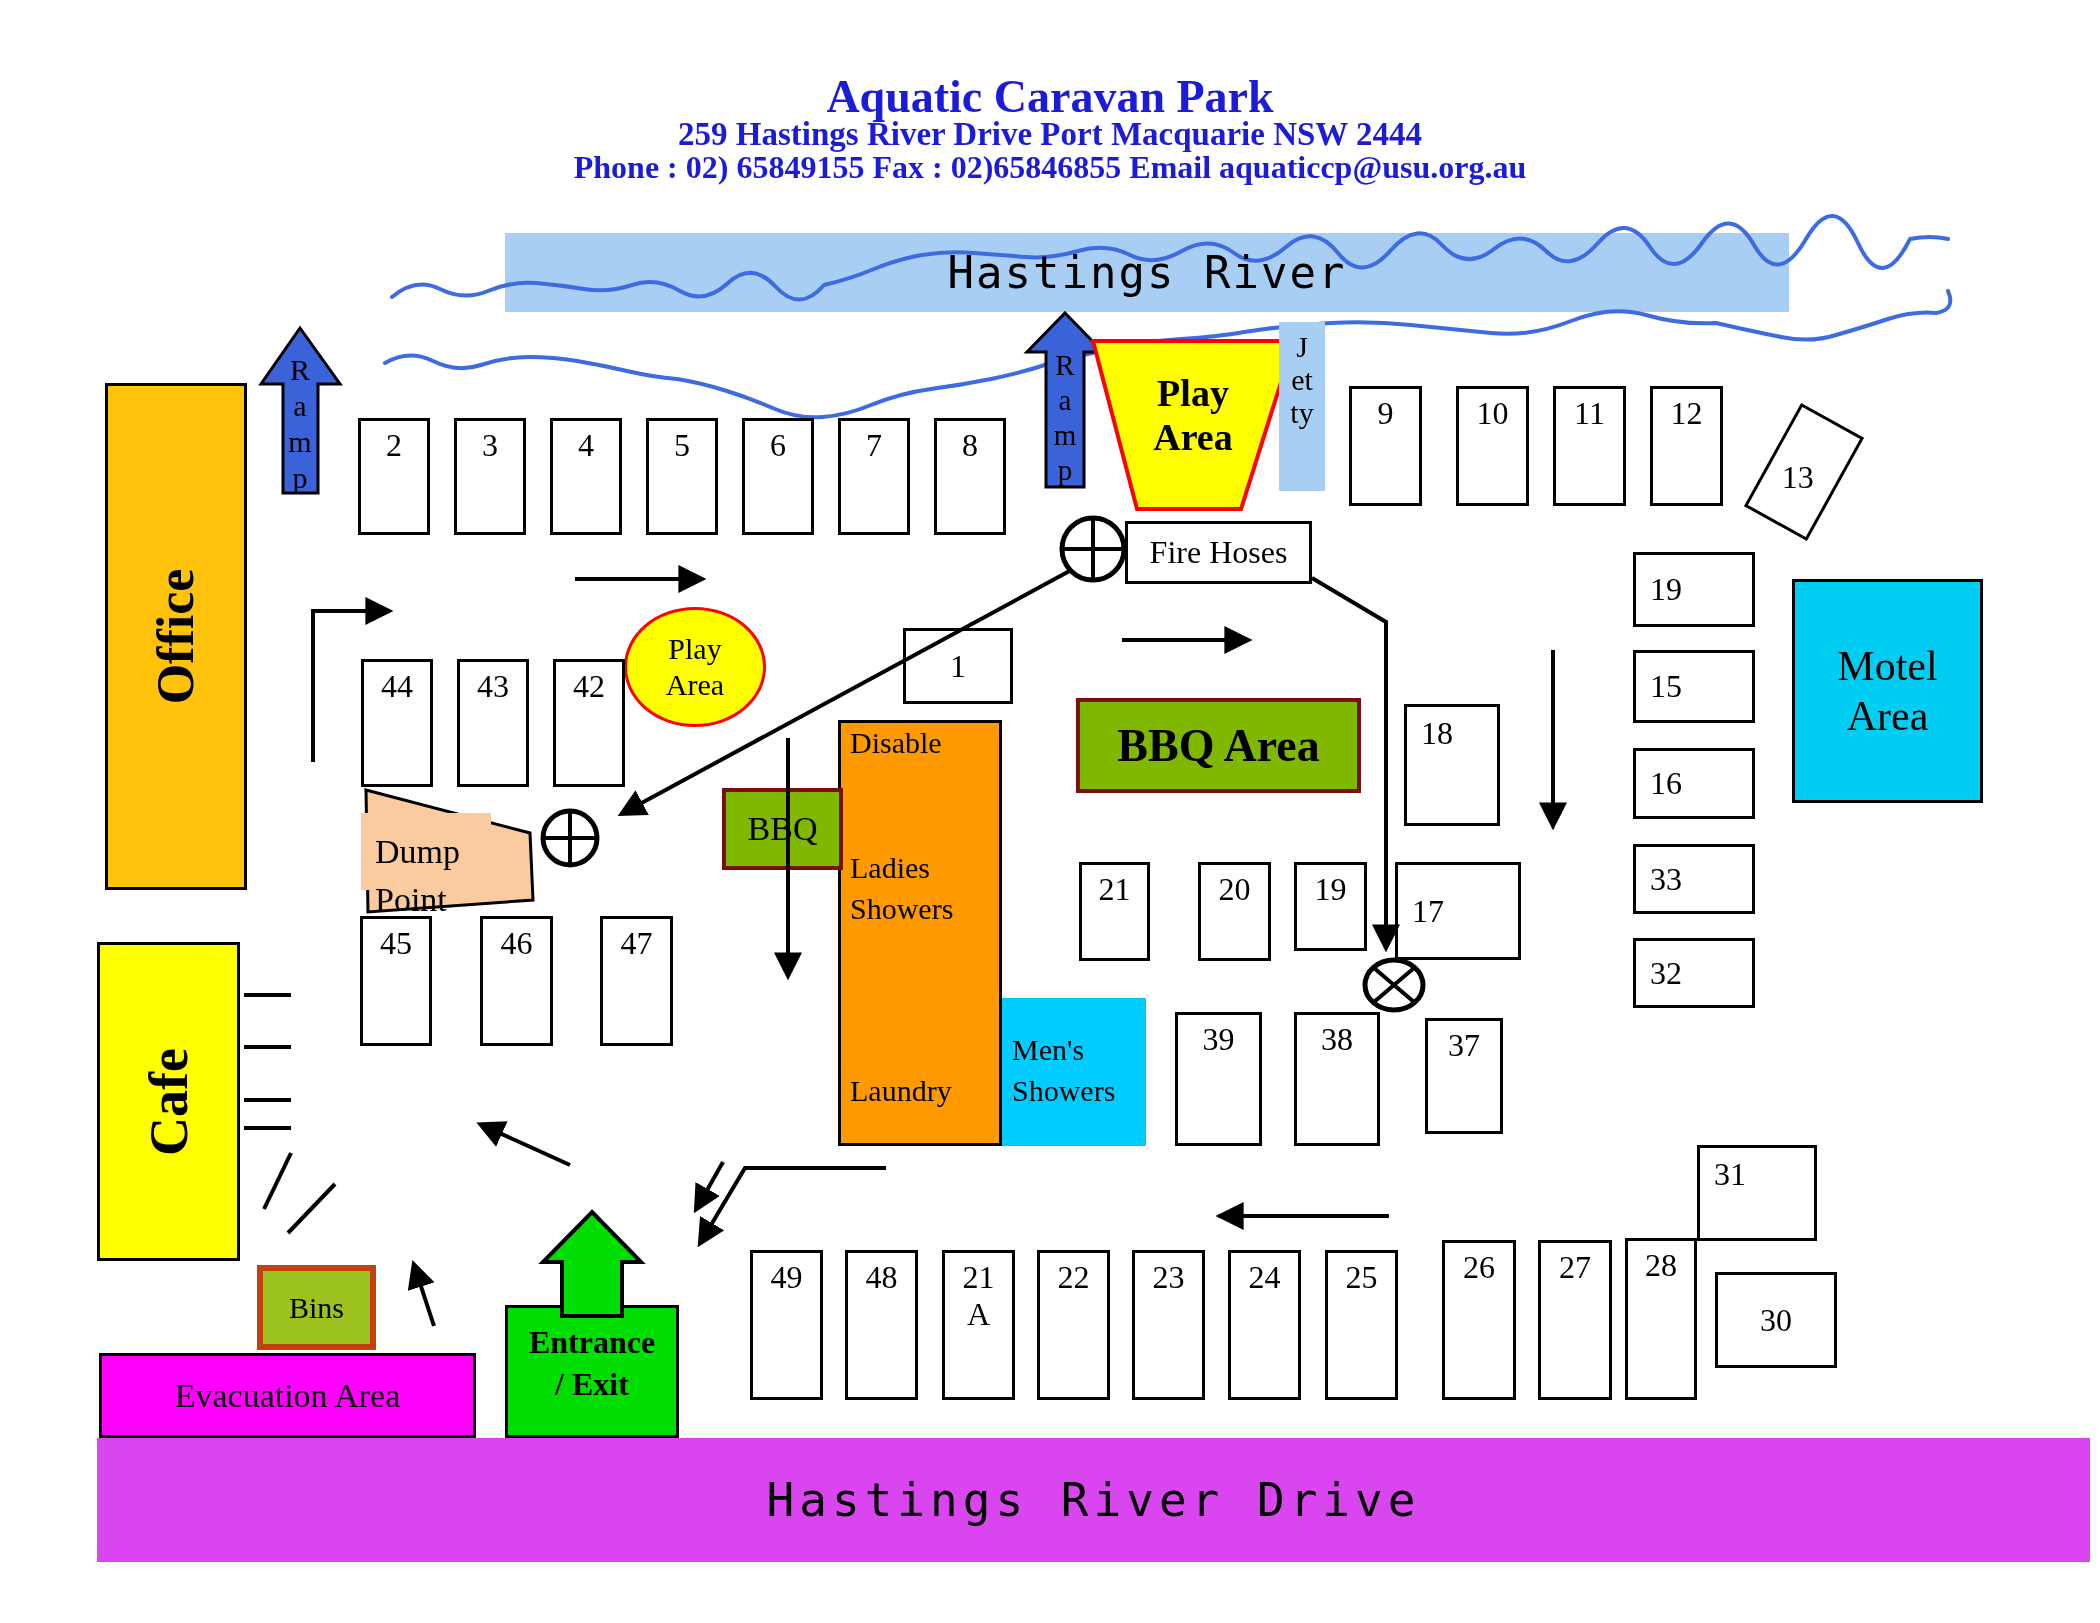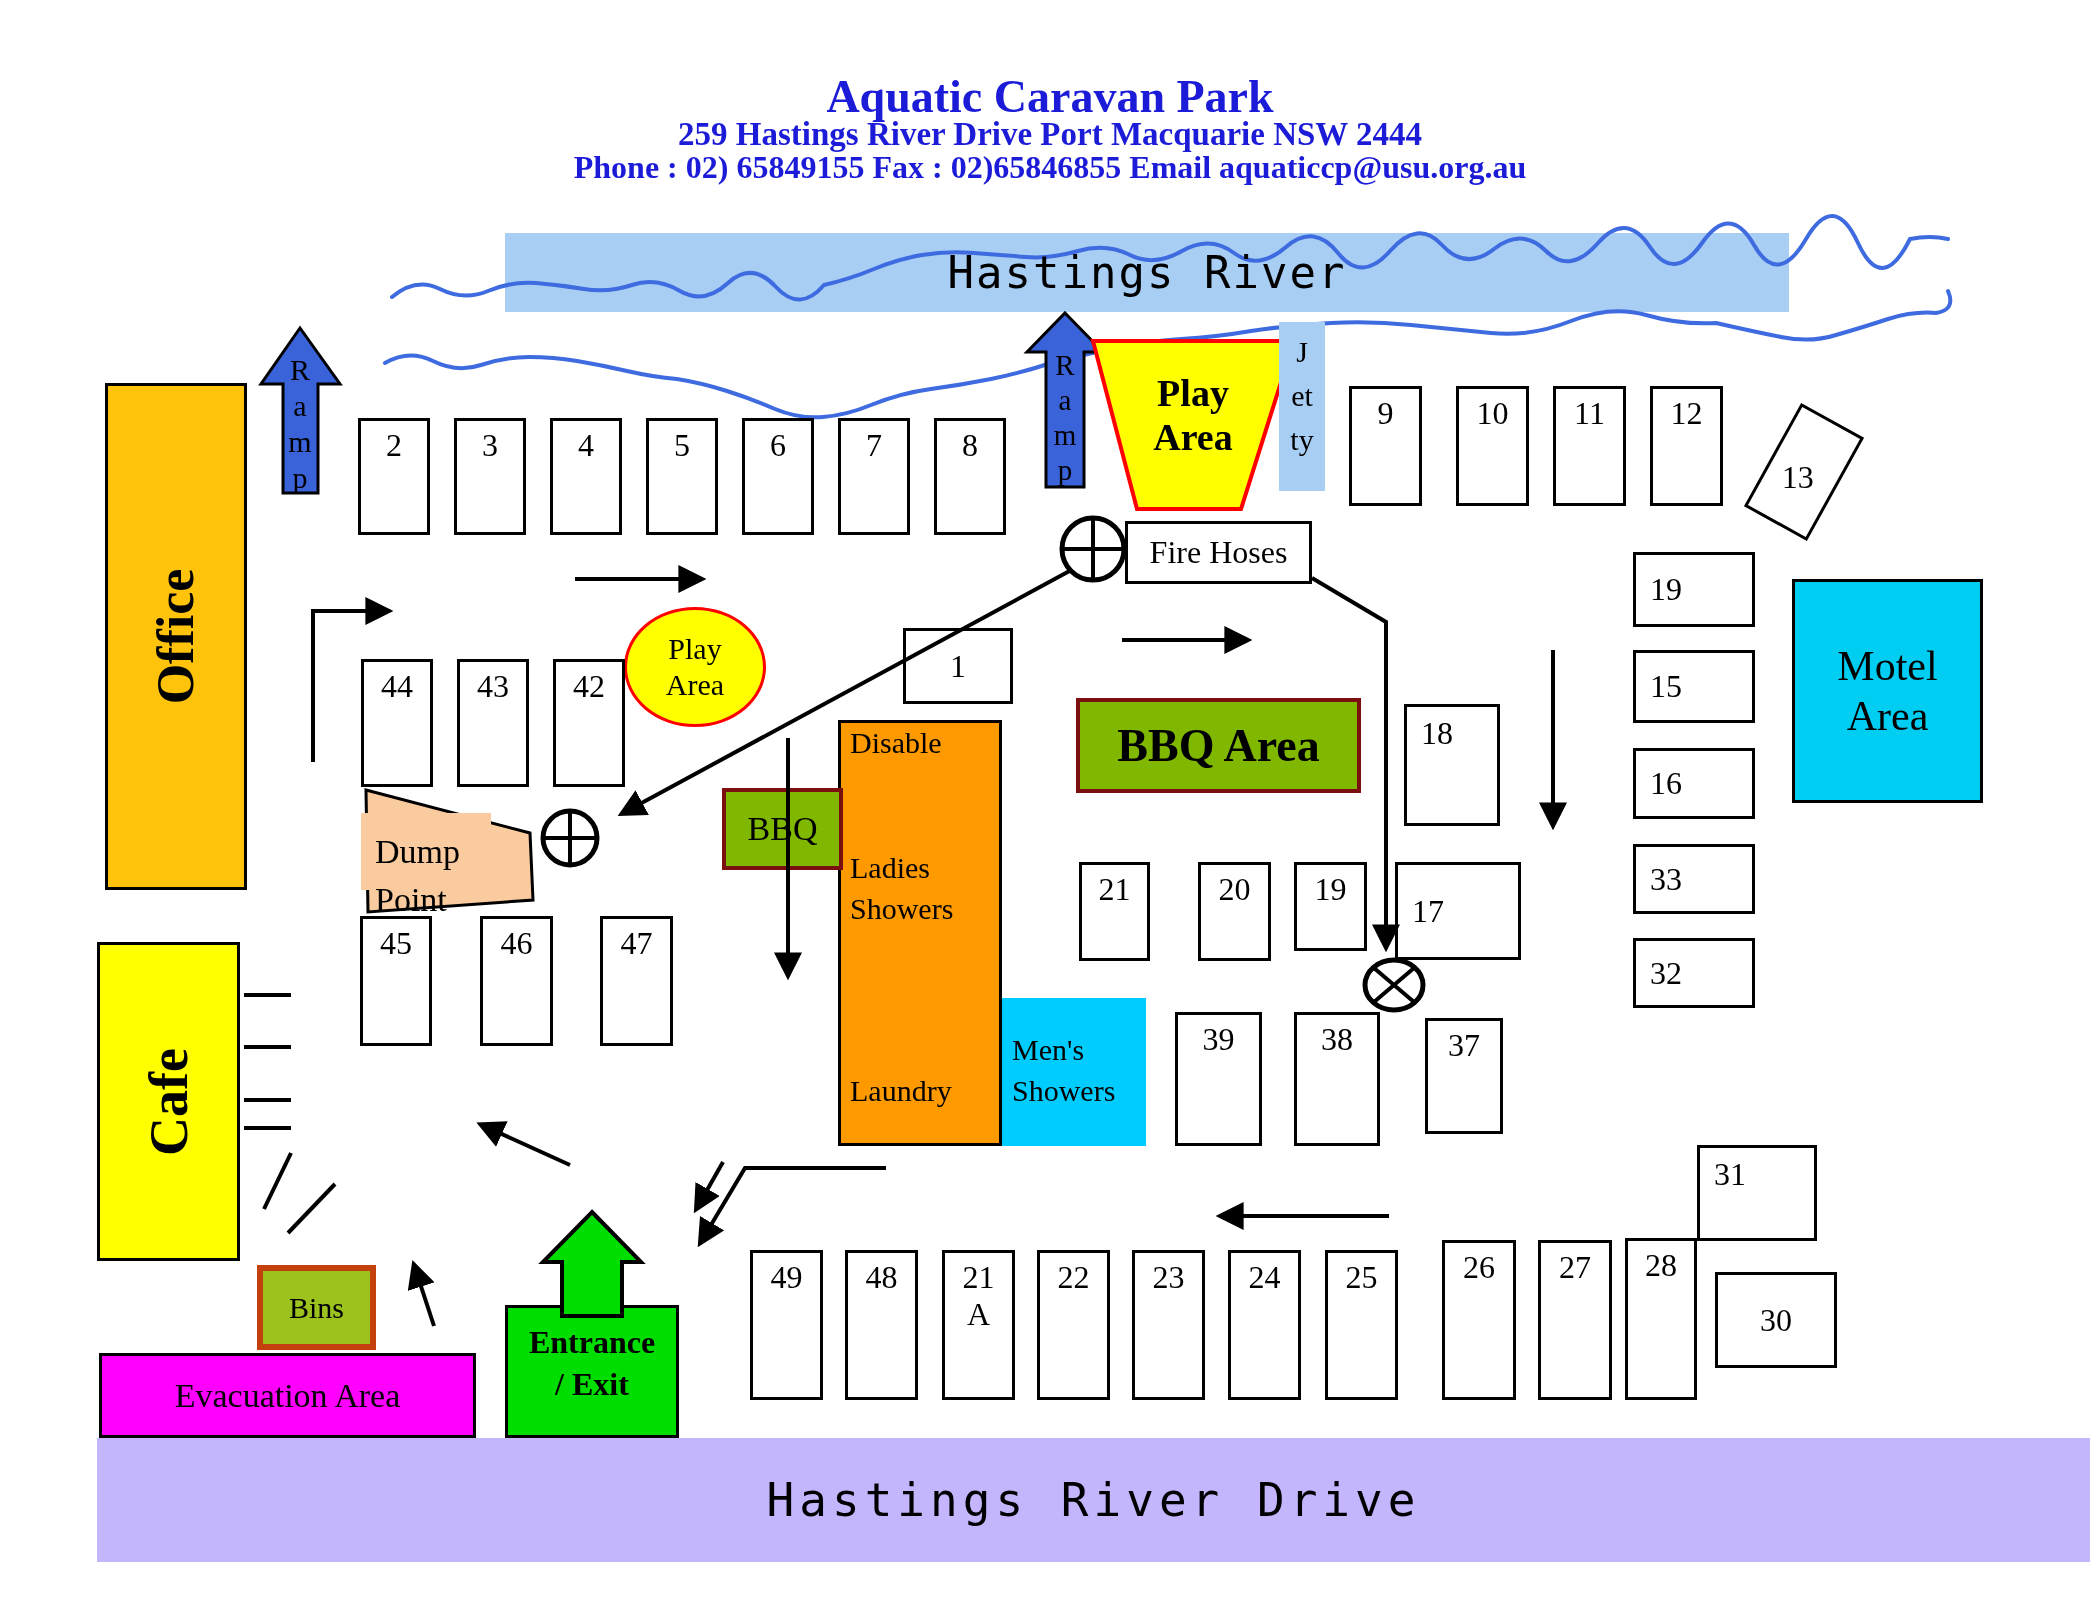--- a/index.html
+++ b/index.html
@@ -55,21 +55,21 @@
     <polygon points="1093,341 1294,341 1241,509 1137,509" fill="#ffff00" stroke="#ff0000" stroke-width="4"></polygon>
 
     <polygon points="366,790 530,833 533,900 368,912" fill="#f9cb9e" stroke="#000" stroke-width="3"></polygon>
     <rect x="361" y="813" width="130" height="77" fill="#f9cb9e" stroke="none"></rect>
   </svg>
 
   <div class="stack" style="left:288px;top:352px;width:24px;font-size:30px;line-height:36px;z-index:3;">Ramp</div>
   <div class="stack" style="left:1053px;top:348px;width:24px;font-size:29px;line-height:35px;z-index:3;">Ramp</div>
 
   <div class="lbl" style="left:1279px;top:322px;width:46px;height:169px;background:#a8cef4;overflow:hidden;z-index:3;">
-    <div class="stack" style="left:11px;top:8px;width:24px;font-size:30px;line-height:44px;">Jetty</div>
+    <div class="stack" style="left:11px;top:8px;width:24px;font-size:30px;line-height:33px;">Jetty</div>
   </div>
 
   <div class="lbl" style="left:1128px;top:372px;width:130px;font-size:38px;font-weight:bold;text-align:center;line-height:1.15;z-index:3;">Play Area</div>
 
   <div class="box vwrap" style="left:105px;top:383px;width:142px;height:507px;background:#ffc30b;z-index:3;">
     <span style="font-size:52px;">Office</span>
   </div>
 
   <div class="box vwrap" style="left:97px;top:942px;width:143px;height:319px;background:#ffff00;z-index:3;">
     <span style="font-size:54px;">Cafe</span>
@@ -98,21 +98,21 @@
   <div class="box ctr" style="left:1792px;top:579px;width:191px;height:224px;background:#00cdf2;z-index:3;">
     <div style="width:160px;font-size:42px;line-height:1.2;">Motel Area</div>
   </div>
 
   <div class="lbl ctr" style="left:257px;top:1265px;width:119px;height:85px;background:#9cc21e;border:6px solid #c2410c;box-sizing:border-box;font-size:30px;z-index:3;">Bins</div>
   <div class="box" style="left:505px;top:1305px;width:174px;height:133px;background:#00dd00;z-index:3;">
     <div style="width:130px;margin:14px auto 0;font-size:32px;font-weight:bold;text-align:center;line-height:1.3;">Entrance / Exit</div>
   </div>
   <div class="box ctr" style="left:99px;top:1353px;width:377px;height:85px;background:#ff00ff;font-size:34px;z-index:3;">Evacuation Area</div>
 
-  <div class="lbl mono ctr" style="left:97px;top:1438px;width:1993px;height:124px;background:#c4b5fd;font-size:46px;letter-spacing:5px;z-index:3;">Hastings River Drive</div>
+  <div class="lbl mono ctr" style="left:97px;top:1438px;width:1993px;height:124px;background:#d946ef;font-size:46px;letter-spacing:5px;z-index:3;">Hastings River Drive</div>
 
   <div class="site n-c" style="left:358px;top:418px;width:72px;height:117px;z-index:3;">2</div>
   <div class="site n-c" style="left:454px;top:418px;width:72px;height:117px;z-index:3;">3</div>
   <div class="site n-c" style="left:550px;top:418px;width:72px;height:117px;z-index:3;">4</div>
   <div class="site n-c" style="left:646px;top:418px;width:72px;height:117px;z-index:3;">5</div>
   <div class="site n-c" style="left:742px;top:418px;width:72px;height:117px;z-index:3;">6</div>
   <div class="site n-c" style="left:838px;top:418px;width:72px;height:117px;z-index:3;">7</div>
   <div class="site n-c" style="left:934px;top:418px;width:72px;height:117px;z-index:3;">8</div>
 
   <div class="site n-c" style="left:1349px;top:386px;width:73px;height:120px;z-index:3;">9</div>

